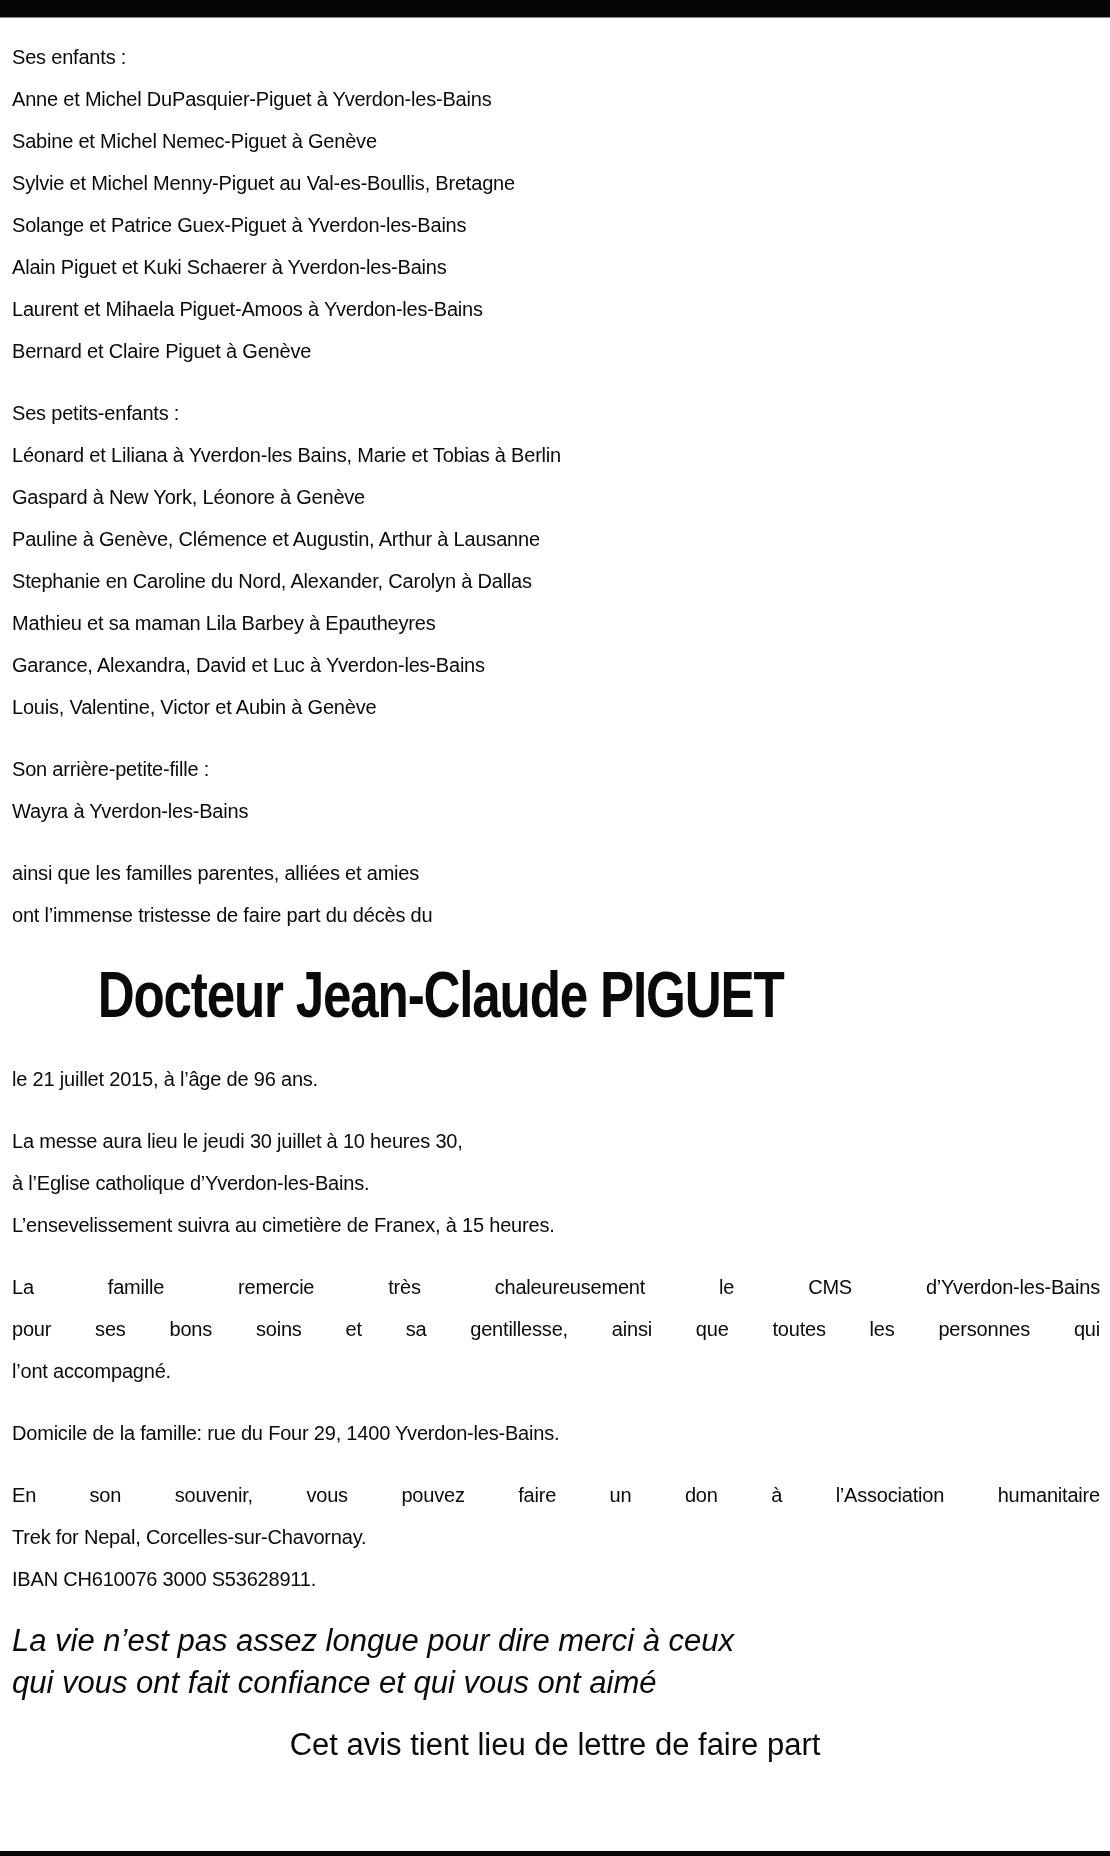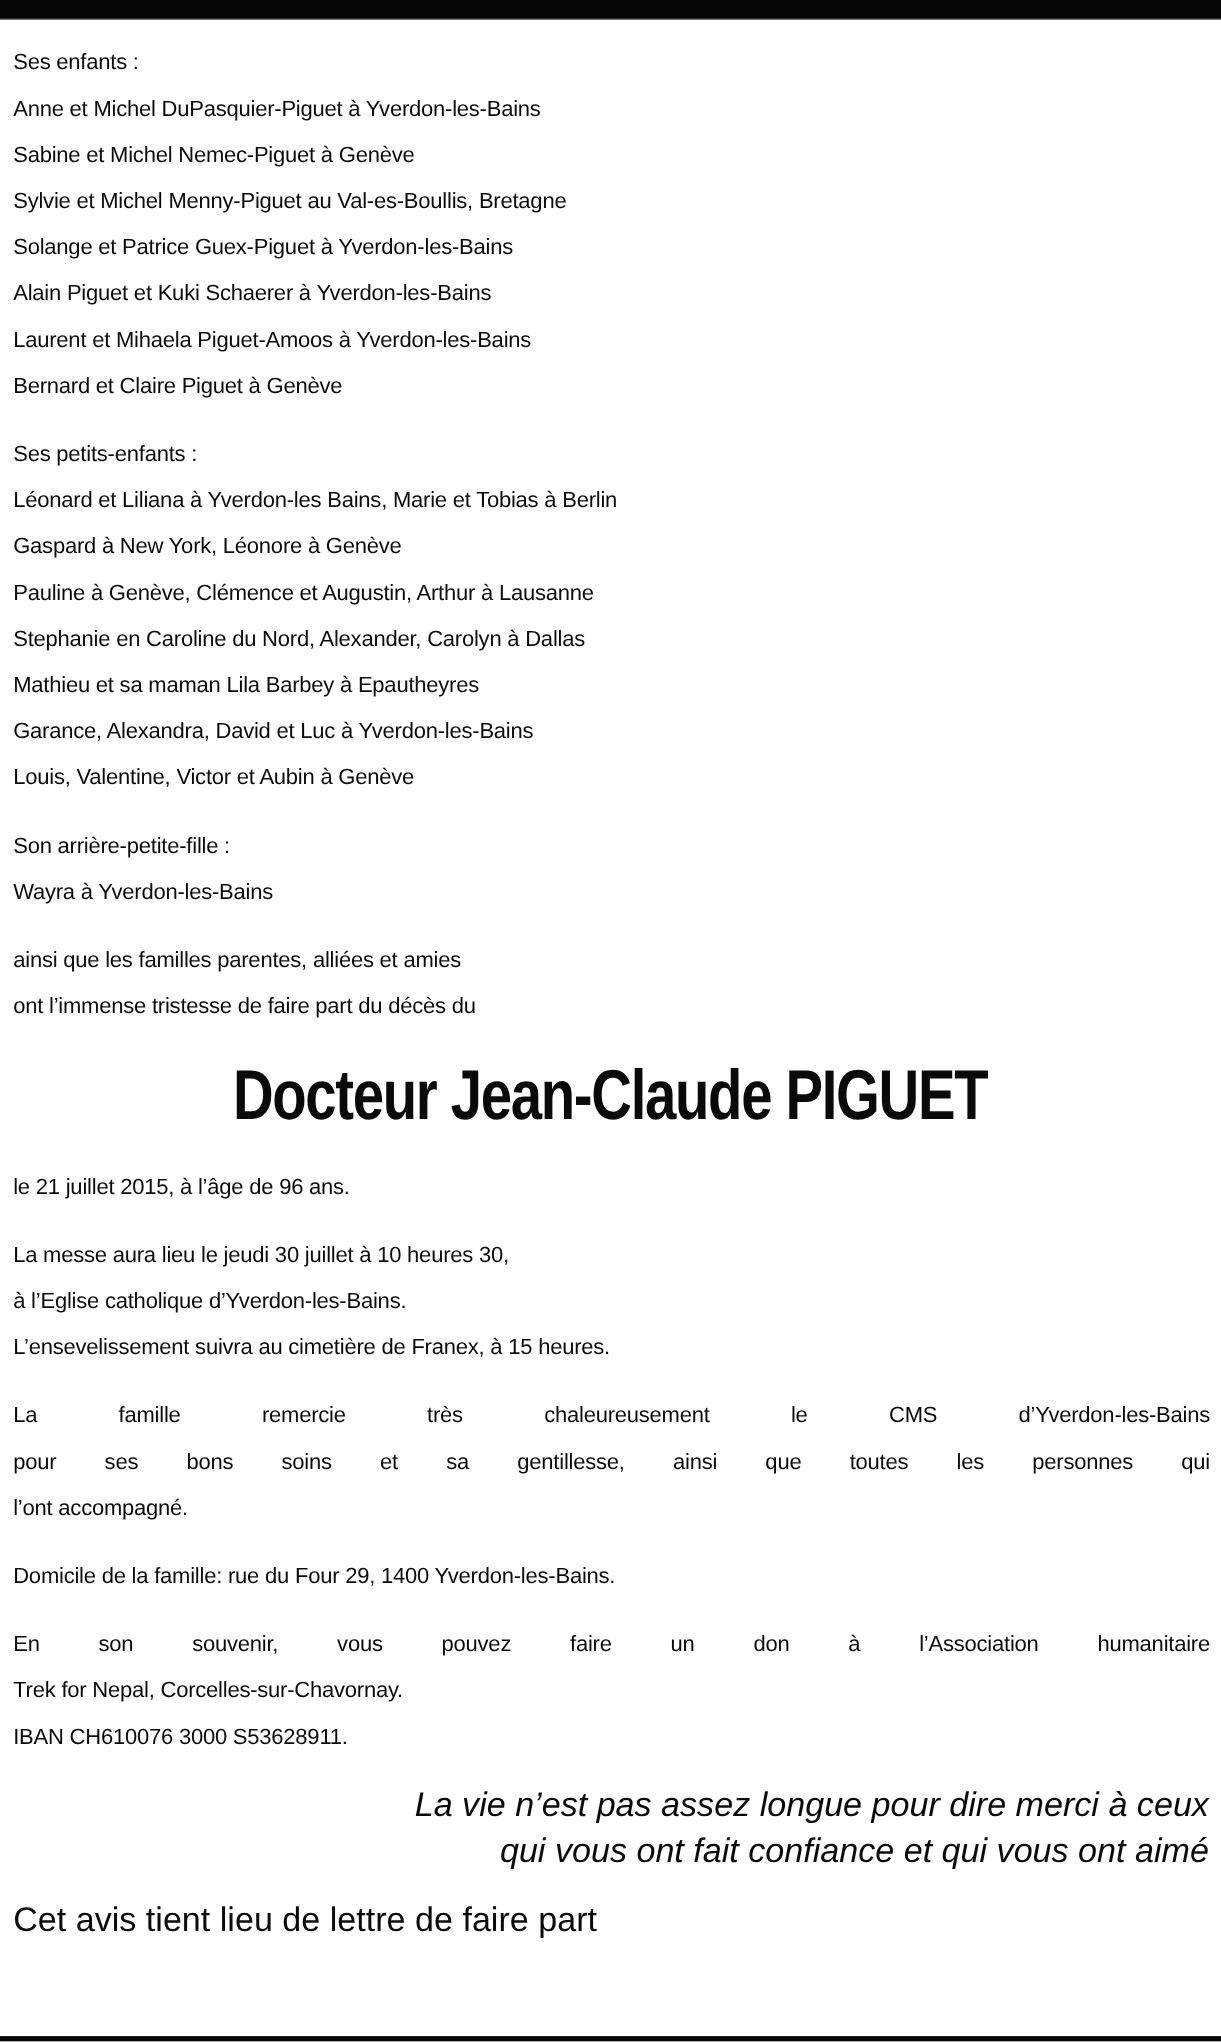--- a/index.html
+++ b/index.html
@@ -33,46 +33,45 @@
   .justify .jline {
     display: block;
     text-align: justify;
     text-align-last: justify;
     white-space: nowrap;
   }
   .justify .jline.last { text-align-last: left; }
   .heading-wrap {
     height: 86px;
     margin: -4px 0 20px 0;
-    text-align: center;
+    text-align: left;
     width: 1086px;
     position: relative;
   }
   .heading {
     display: inline-block;
     font-family: "Liberation Sans", sans-serif;
     font-weight: bold;
     font-size: 64px;
     line-height: 86px;
     letter-spacing: -1.5px;
     transform: scaleX(0.80);
     transform-origin: center center;
     white-space: nowrap;
   }
   .quote {
     font-style: italic;
-    text-align: right;
     font-size: 31px;
     line-height: 42px;
     margin: 0 0 20px 0;
     padding-right: 0;
     width: 1087px;
   }
   .closing {
-    text-align: left;
+    text-align: center;
     font-size: 31px;
     line-height: 42px;
     width: 1086px;
     margin: 0;
   }
 </style>
 </head>
 <body>
 
 <div class="bar-top"></div>

